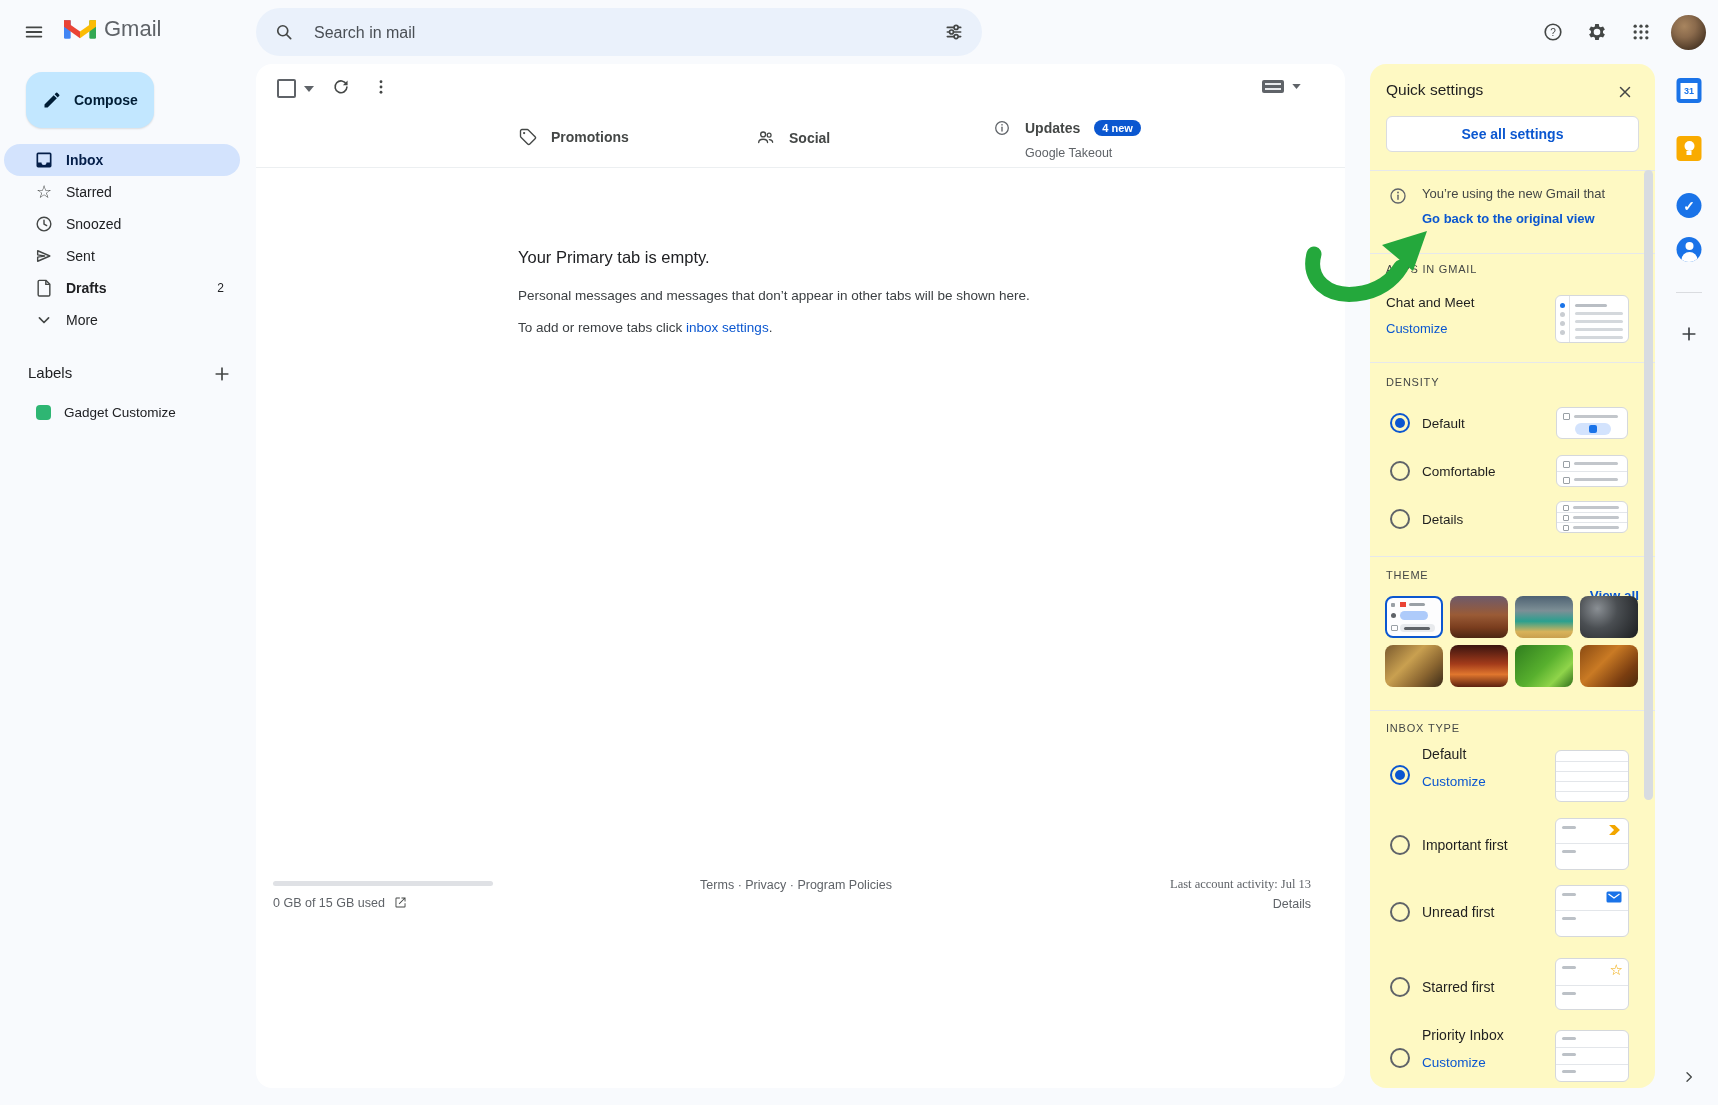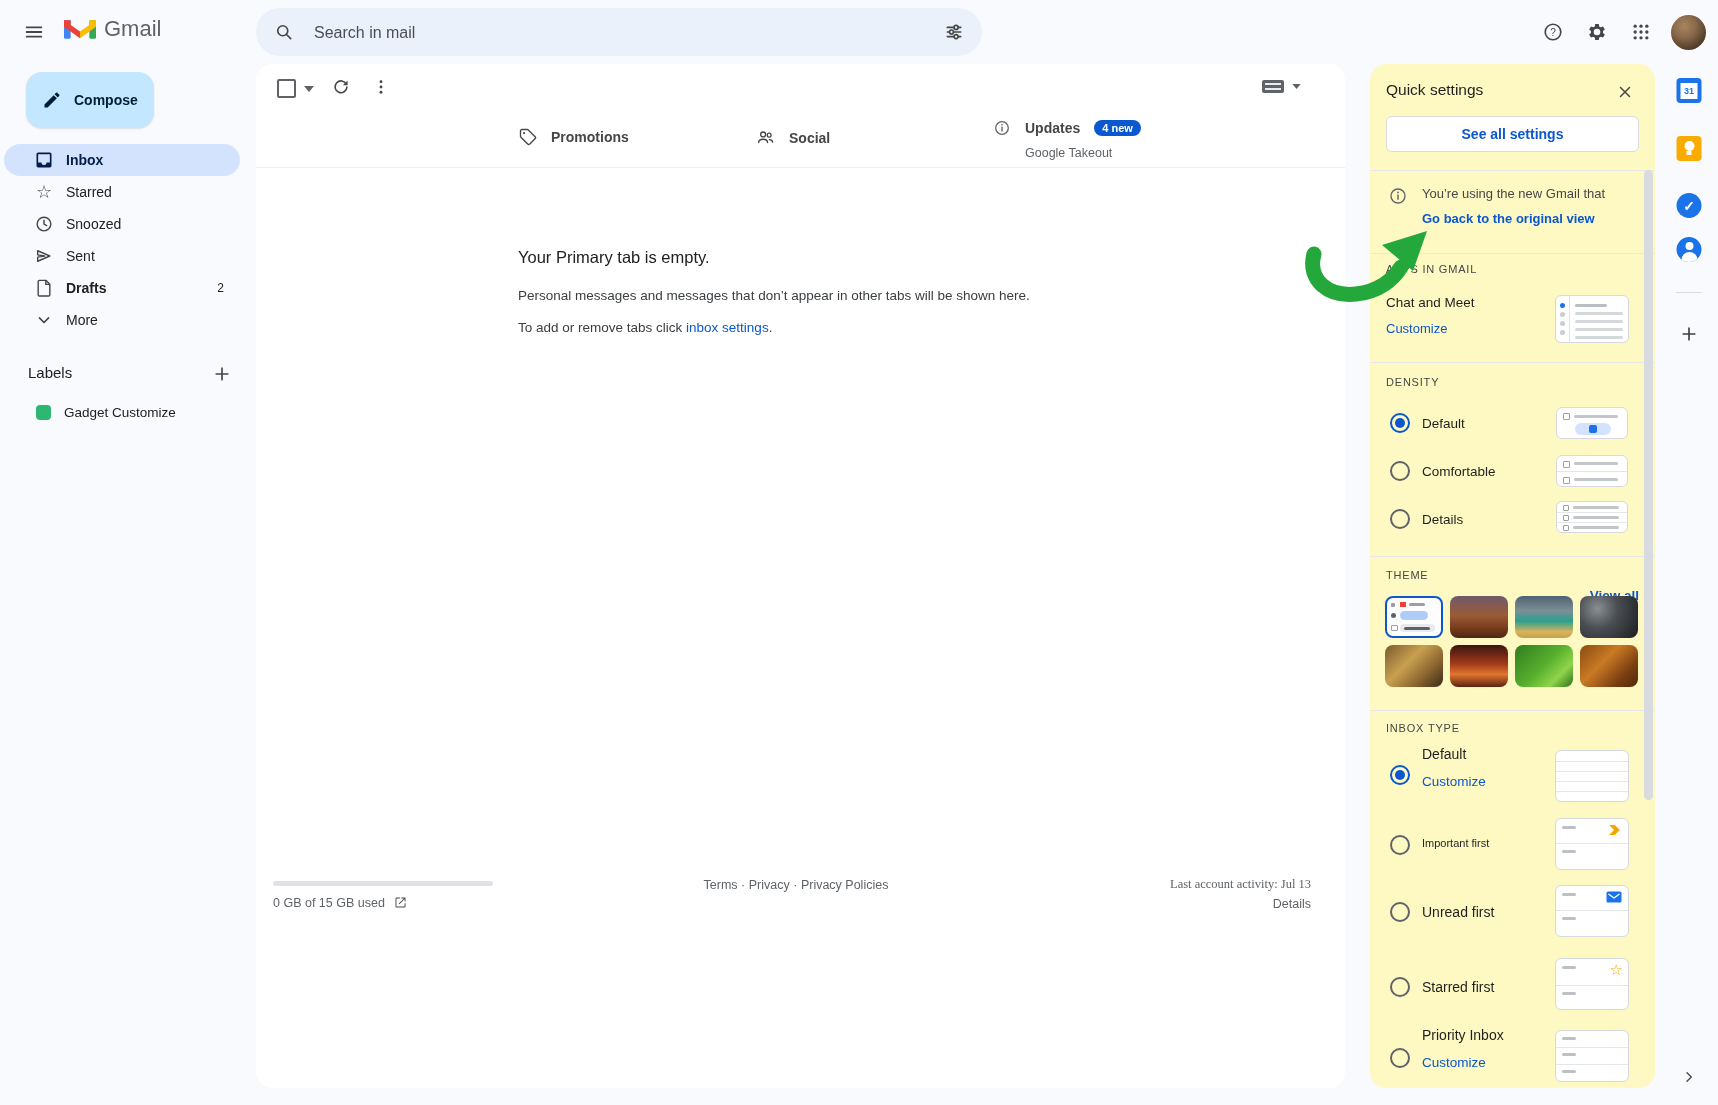--- a/index.html
+++ b/index.html
@@ -310,21 +310,21 @@
         <svg width="15" height="15" viewBox="0 0 24 24">
           <path fill="#444746" d="M18.5 18.5h-13v-13H11V4H5.5A1.5 1.5 0 0 0 4 5.5v13A1.5 1.5 0 0 0 5.5 20h13a1.5 1.5 0 0 0 1.5-1.5V13h-1.5zM13.5 4v1.5h3.94l-8.2 8.2 1.06 1.06 8.2-8.2V10.5H20V4z"></path>
         </svg>
       </span>
   </div>
   <div class="abs ftext" style="left:340px;top:814px;width:400px;text-align:center;">
     <span class="ftext" style="cursor:pointer;">Terms</span>
     <span>·</span>
     <span class="ftext" style="cursor:pointer;">Privacy</span>
     <span>·</span>
-    <span class="ftext" style="cursor:pointer;">Privacy Policies</span>
+    <span class="ftext" style="cursor:pointer;">Program Policies</span>
   </div>
   <div class="abs ftext" style="right:34px;top:813px;text-align:right;font-family:Liberation Serif, serif;">Last account activity: Jul 13</div>
   <div class="abs ftext" style="right:34px;top:833px;text-align:right;cursor:pointer;">Details</div>
 </div>
 
 <div class="abs panel">
   <div class="abs" style="left:16px;top:17px;font-size:15.5px;color:#1f1f1f;">Quick settings</div>
   <button class="iconbtn abs" style="right:10px;top:8px;">
     <span>
         <svg width="18" height="18" viewBox="0 0 24 24">
@@ -434,21 +434,21 @@
   <span class="qlabel" style="top:682px;font-size:14px;">Default</span>
   <span class="qlink" style="top:710px;font-size:13.5px;">Customize</span>
   <div class="tbox" style="top:686px;height:52px;">
     <span class="hline" style="top:10px;"></span>
       <span class="hline" style="top:20px;"></span>
     <span class="hline" style="top:30px;"></span>
       <span class="hline" style="top:40px;"></span>
   </div>
 
   <span class="radio" style="top:771px;"></span>
-  <span class="qlabel" style="top:773px;font-size:11px;">Important first</span>
+  <span class="qlabel" style="top:773px;font-size:14px;">Important first</span>
   <div class="tbox" style="top:754px;height:52px;">
     <span class="dash" style="left:6px;top:7px;width:14px;"></span>
     <span style="position:absolute;right:6px;top:5px;">
         <svg width="15" height="12" viewBox="0 0 12 11">
           <path d="M1 1h5.2L11 5.5 6.2 10H1l4.6-4.5z" fill="#f2a600"></path>
         </svg>
       </span>
     <span class="hline" style="top:24px;"></span>
     <span class="dash" style="left:6px;top:31px;width:14px;"></span>
   </div>

